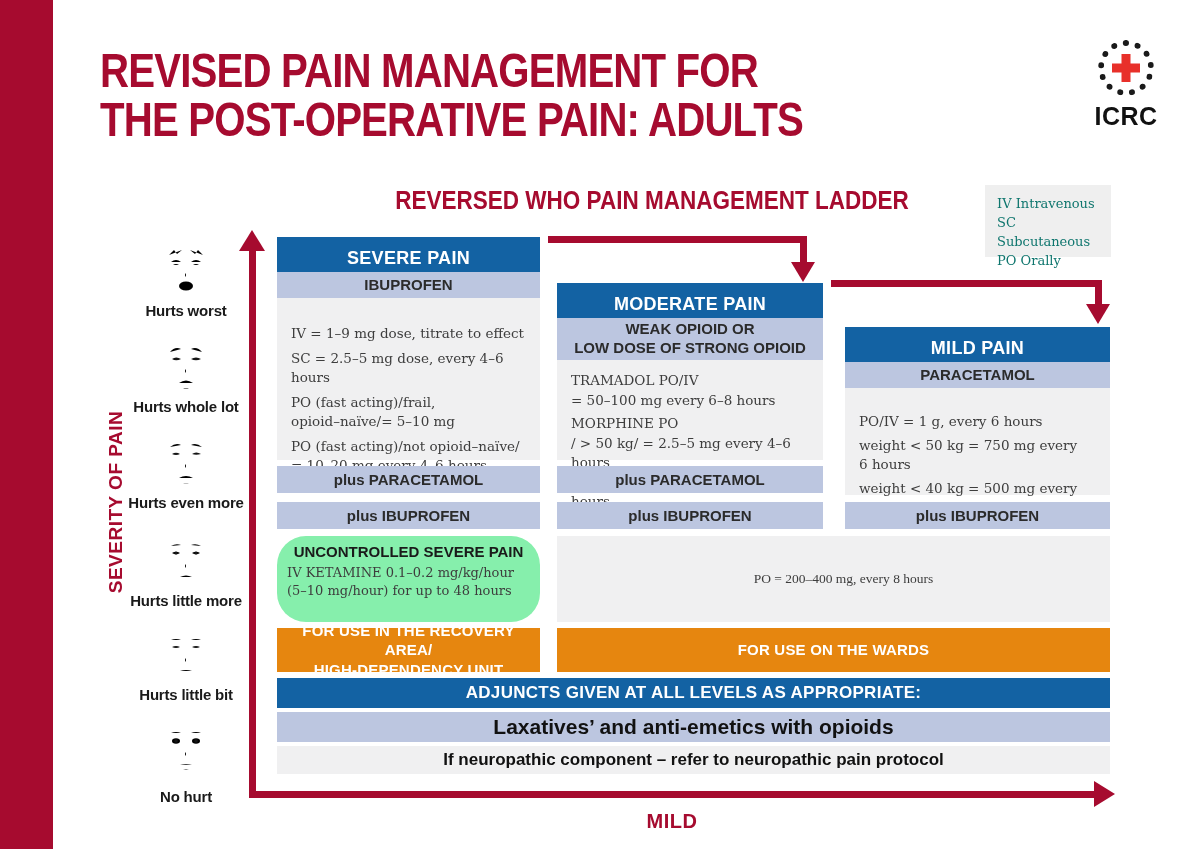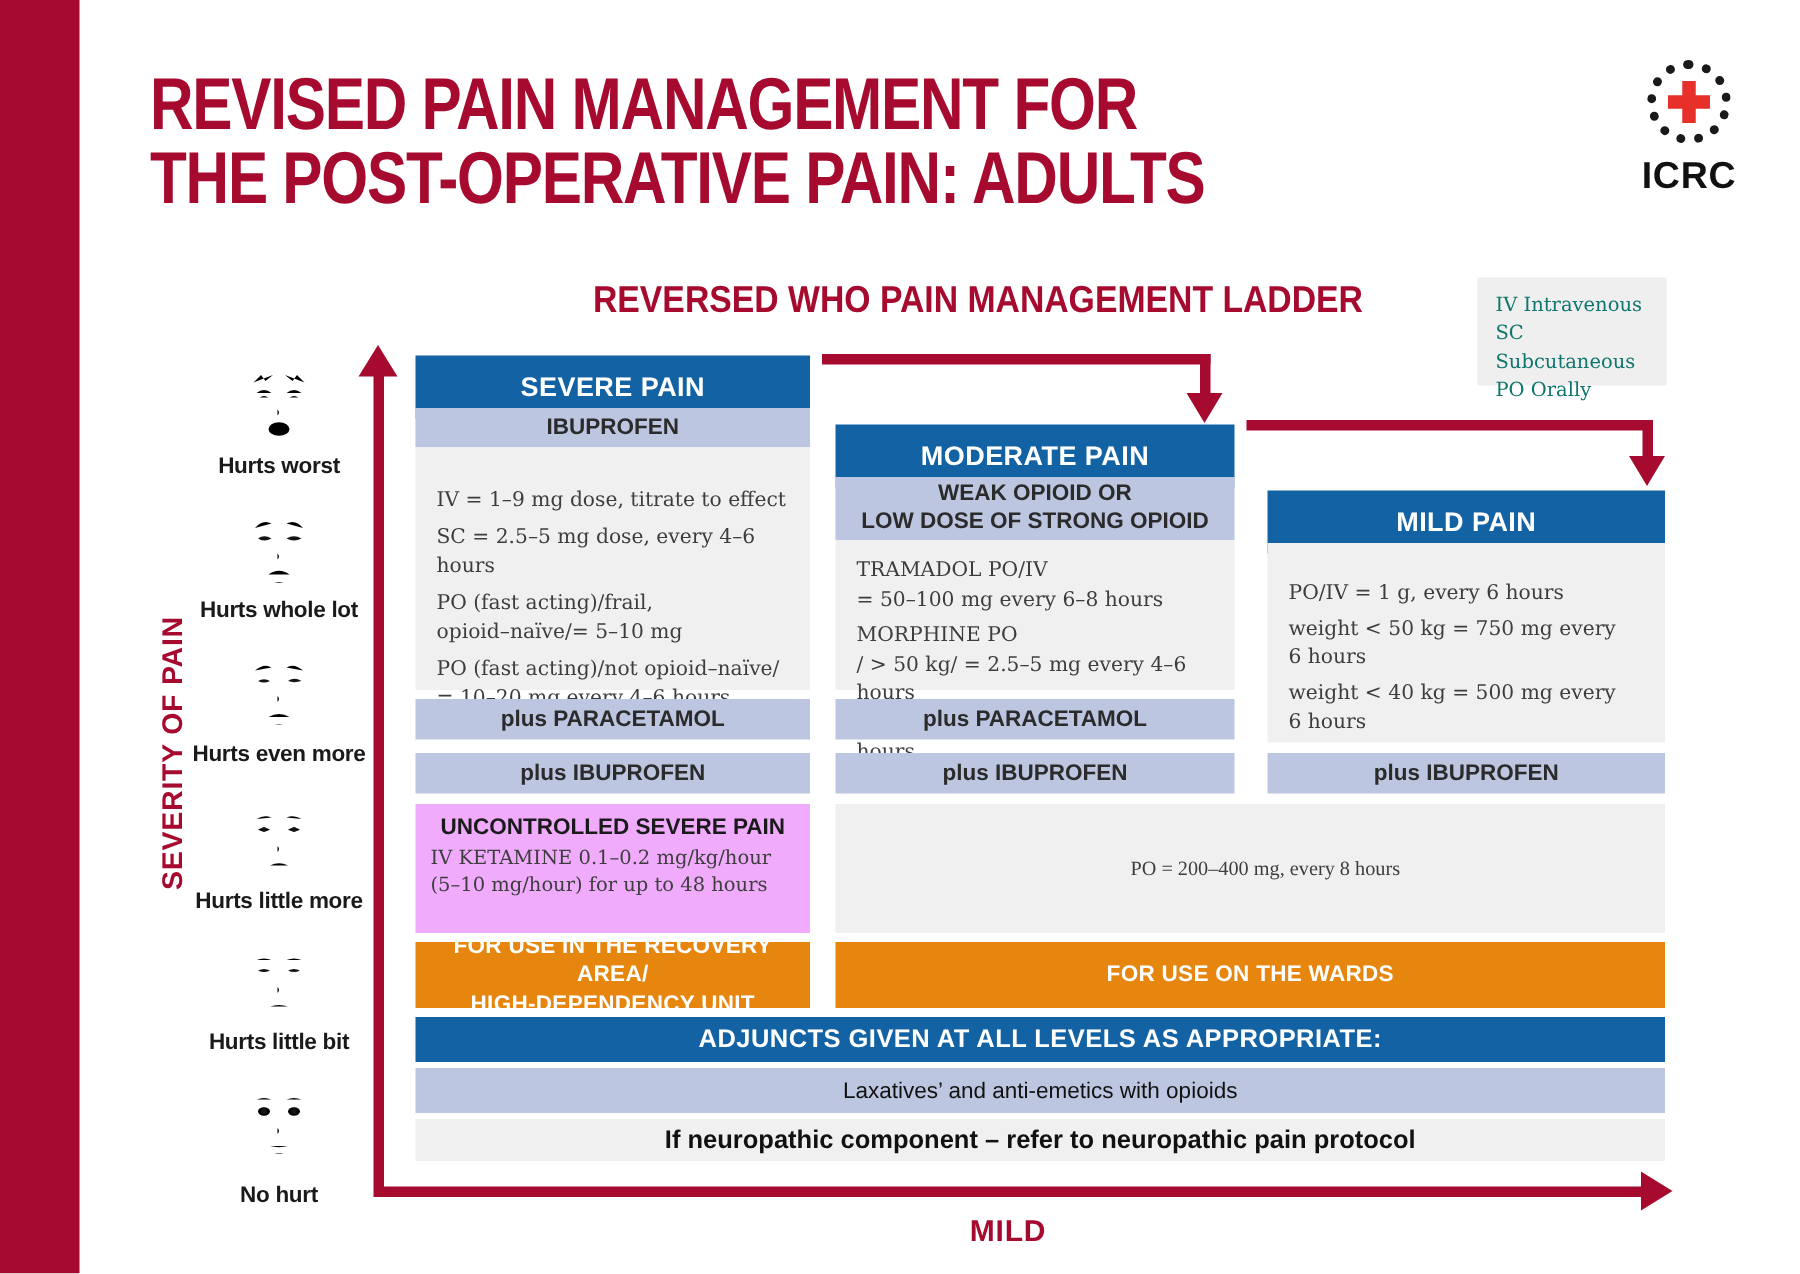--- a/index.html
+++ b/index.html
@@ -47,30 +47,30 @@
 
   
   .col-header { background:#1362A3; color:#fff; font-weight:bold; font-size:18px; letter-spacing:0.3px;
                 display:flex; align-items:center; justify-content:center; height:42px; }
   .body-box { background:#F0F0F1; }
   .drug-bar { background:#BCC6E0; color:#2b2b2b; font-weight:bold; font-size:15px;
               display:flex; align-items:center; justify-content:center; text-align:center; line-height:1.25; }
   .dose { font-family:"DejaVu Serif", serif; font-size:13.5px; line-height:1.45; color:#3d3d3d; }
   .plus-bar { background:#BCC6E0; color:#2b2b2b; font-weight:bold; font-size:15px; height:27px;
               display:flex; align-items:center; justify-content:center; }
-  .uncontrolled { background:#f0abfc; padding:7px 10px 0 10px; }
+  .uncontrolled { background:#86efac; padding:7px 10px 0 10px;border-radius:29px; }
   .unc-title { text-align:center; font-weight:bold; font-size:15px; color:#1a1a1a; margin-bottom:4px; }
   .unc-line { font-family:"DejaVu Serif", serif; font-size:13px; line-height:1.4; color:#3d3d3d; margin-top:3px; }
   .orange-bar { background:#E6860F; color:#fff; font-weight:bold; font-size:15px; letter-spacing:0.2px;
                 display:flex; align-items:center; justify-content:center; text-align:center; line-height:1.3; }
   .wide-gray { background:#F0F0F1; display:flex; align-items:center; justify-content:center;
                font-family:Liberation Serif, serif; font-size:13.5px; color:#3d3d3d;padding-left:20px; }
   .adj-blue { background:#1362A3; color:#fff; font-weight:bold; font-size:17px; height:30px;
               display:flex; align-items:center; justify-content:center; letter-spacing:0.3px; }
-  .adj-lav { background:#BCC6E0; color:#111; font-weight:normal; font-size:15px; height:30px;
+  .adj-lav { background:#BCC6E0; color:#111; font-weight:bold; font-size:21px; height:30px;
              display:flex; align-items:center; justify-content:center; }
   .adj-gray { background:#F0F0F1; color:#111; font-weight:bold; font-size:17px; height:28px;
               display:flex; align-items:center; justify-content:center; }
 </style>
 </head>
 <body>
 
 <div id="poster">
 
   <div class="abs left-strip"></div>
@@ -231,20 +231,21 @@
       <div class="dose pre" style="margin-top:4px;">MORPHINE PO
 / &gt; 50 kg/ = 2.5–5 mg every 4–6 hours
 /&lt; 50 kg/ = 0.1 mg/kg every 4–6 hours</div>
     </div>
   </div>
   <div class="abs plus-bar" style="left:557px; top:466px; width:266px;">plus PARACETAMOL</div>
   <div class="abs plus-bar" style="left:557px; top:502px; width:266px;">plus IBUPROFEN</div>
 
   <div class="abs col-header" style="left:845px; top:327px; width:265px;">MILD PAIN</div>
   <div class="abs body-box" style="left:845px; top:362px; width:265px; height:133px;">
+    <div class="drug-bar" style="height:26px;">PARACETAMOL</div>
     <div style="padding:24px 28px 0 14px;">
       <div class="dose">PO/IV = 1 g, every 6 hours</div>
       <div class="dose" style="margin-top:4px;">weight &lt; 50 kg = 750 mg every 6 hours</div>
       <div class="dose" style="margin-top:4px;">weight &lt; 40 kg = 500 mg every 6 hours</div>
     </div>
   </div>
   <div class="abs plus-bar" style="left:845px; top:502px; width:265px;">plus IBUPROFEN</div>
 
   <div class="abs wide-gray" style="left:557px; top:536px; width:553px; height:86px;">PO = 200–400 mg, every 8 hours</div>
   <div class="abs orange-bar" style="left:557px; top:628px; width:553px; height:44px;">FOR USE ON THE WARDS</div>

